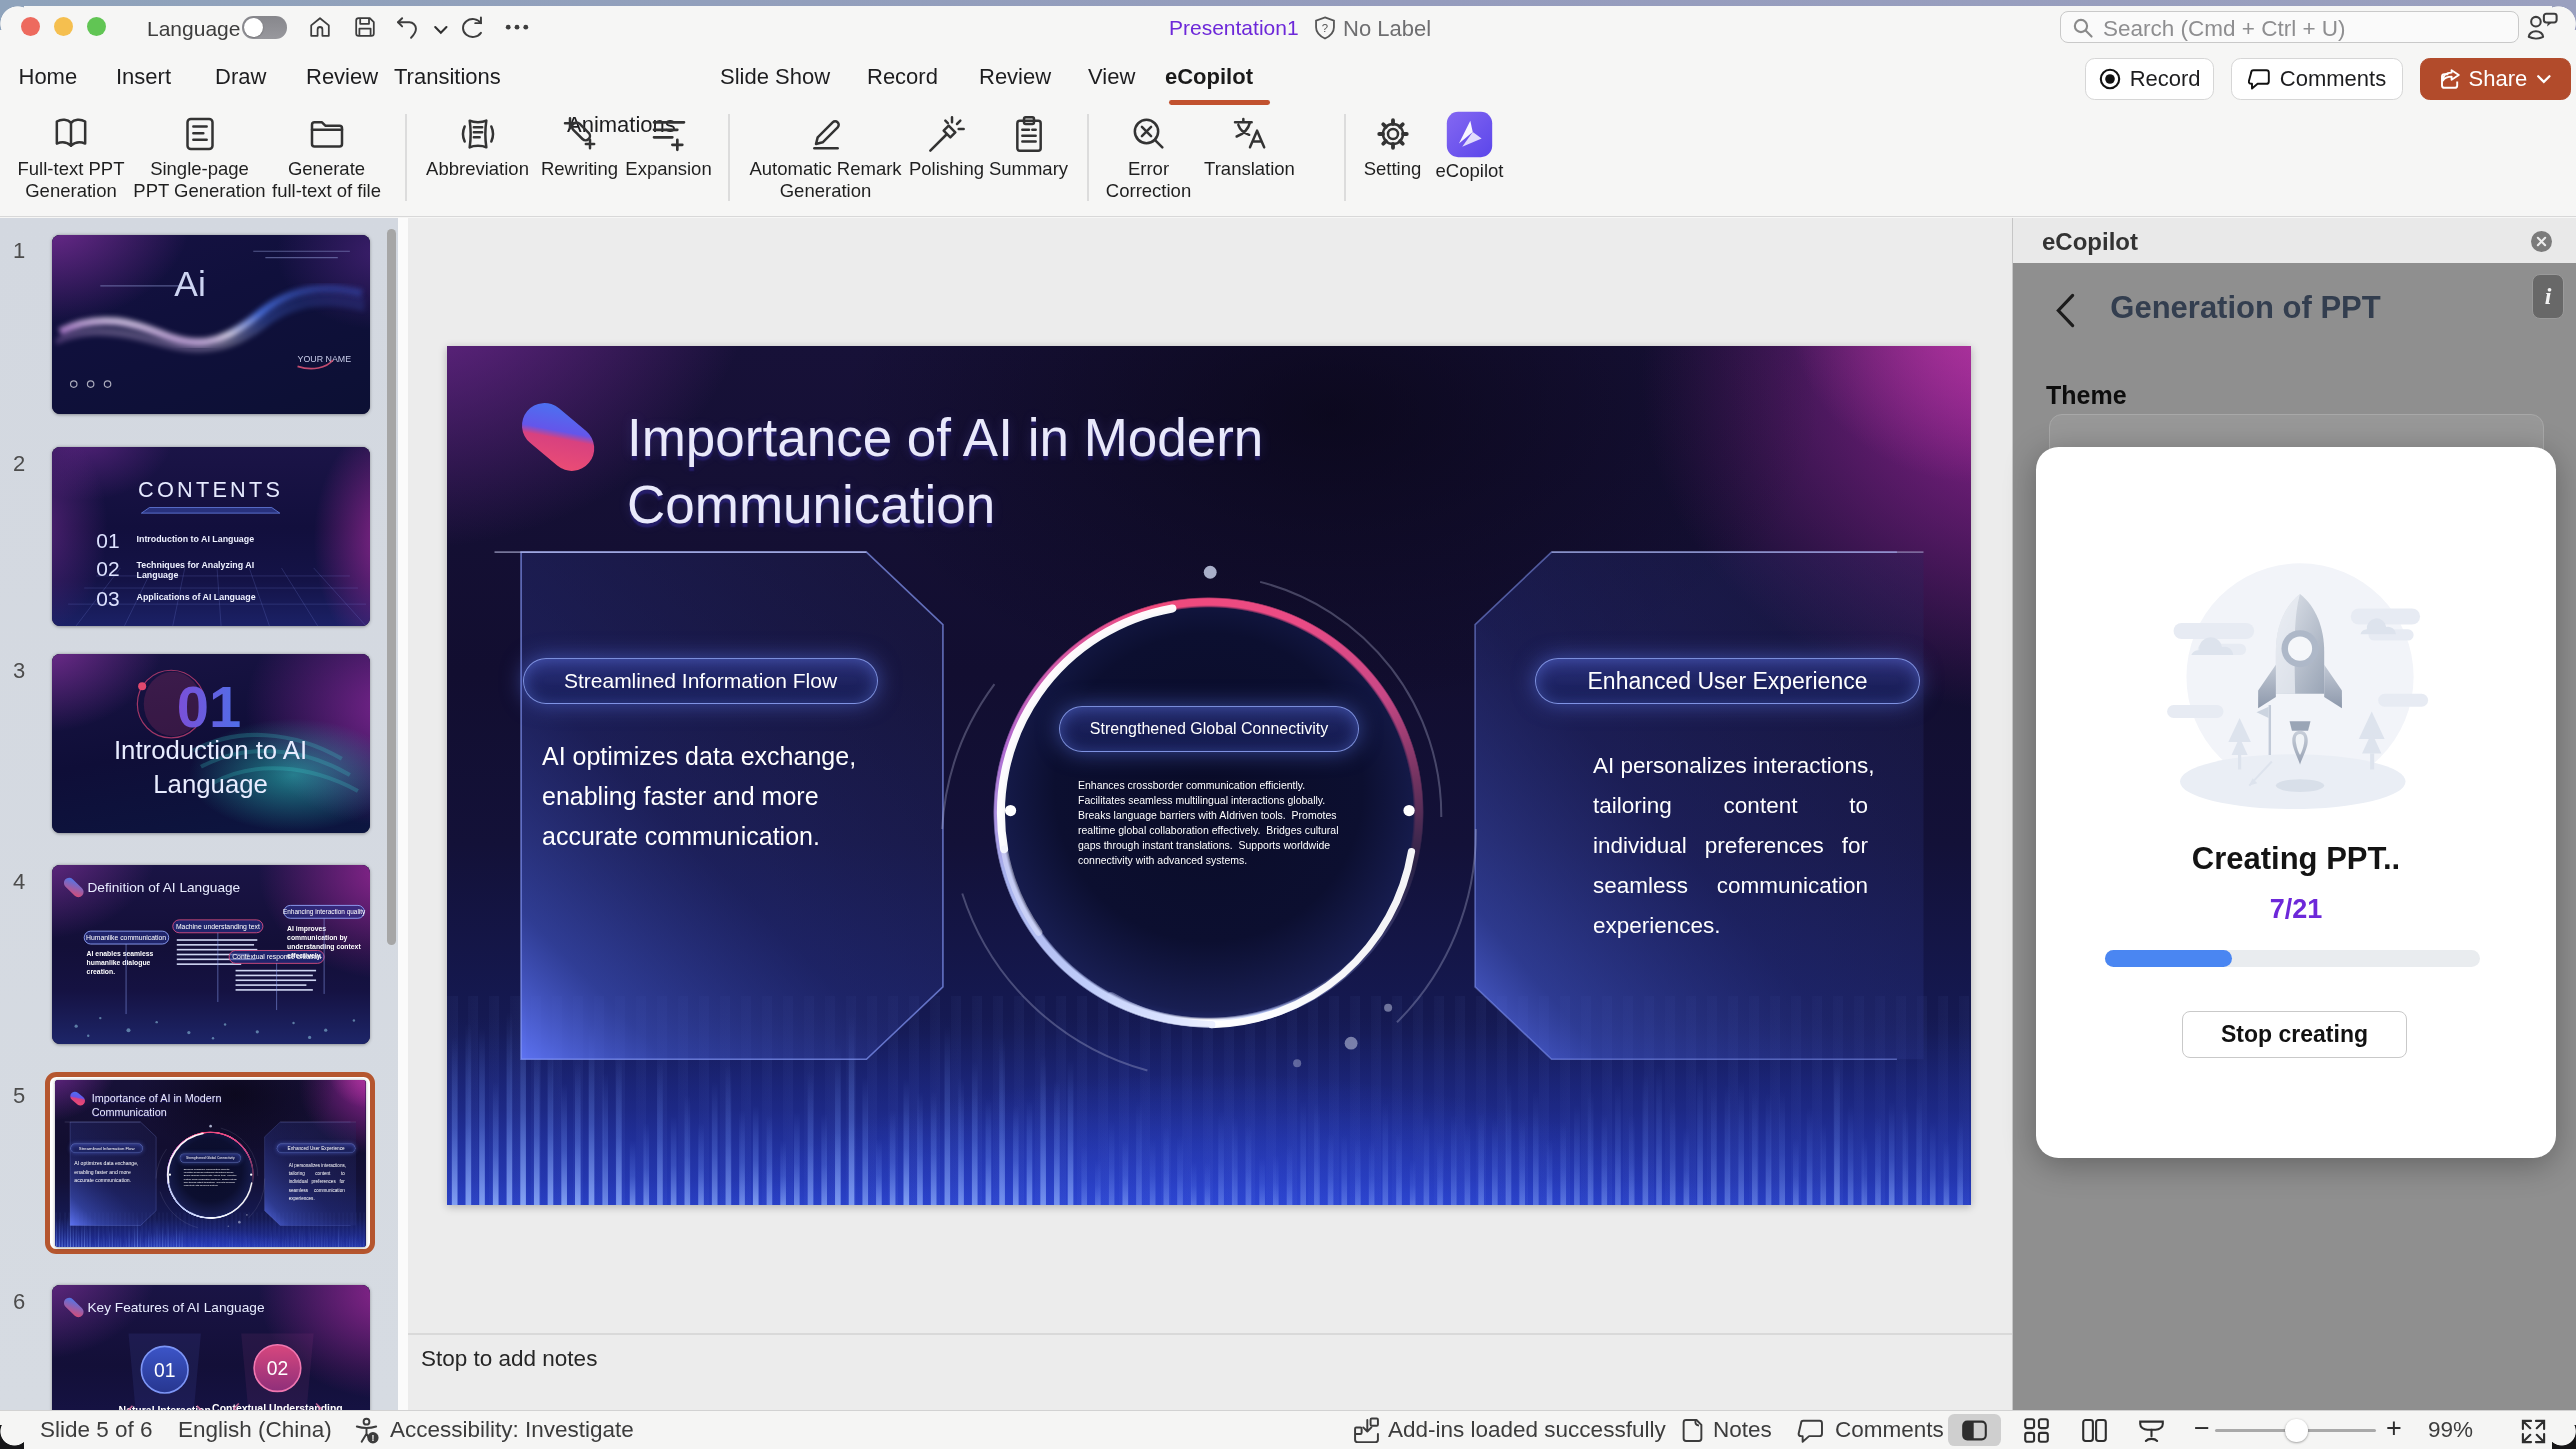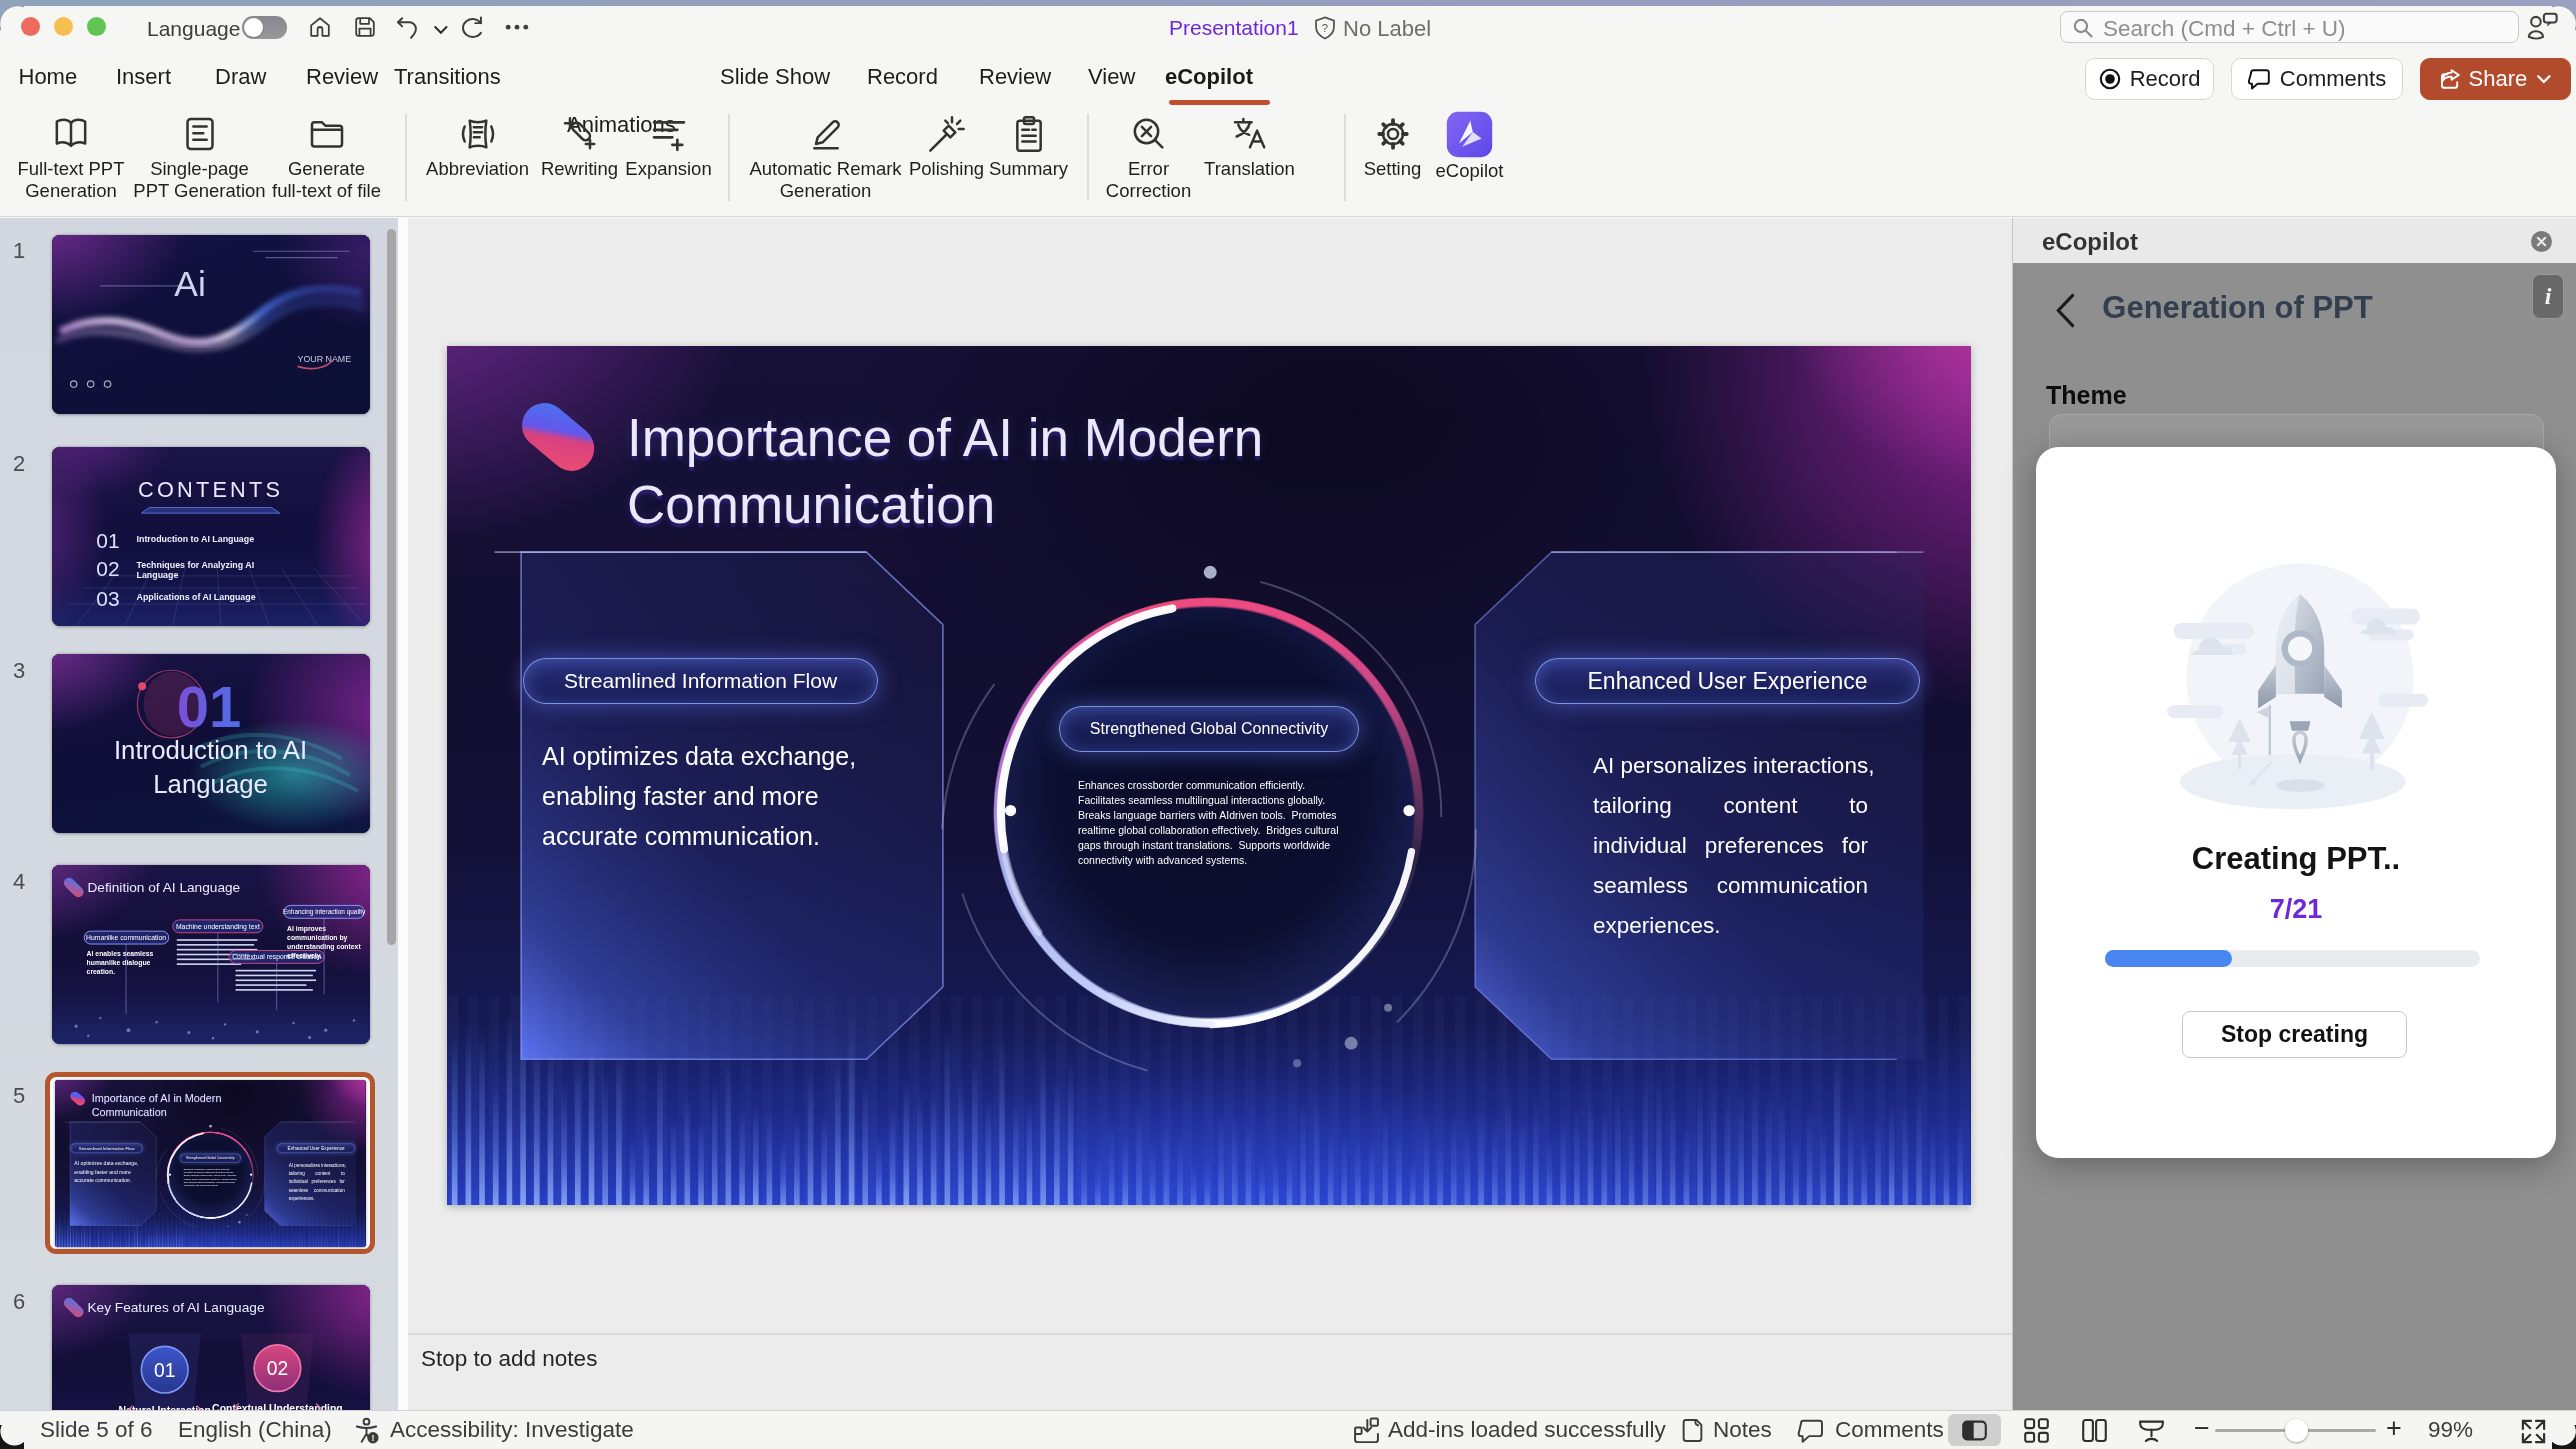--- a/index.html
+++ b/index.html
@@ -839,21 +839,21 @@
  <div class="abs" style="left:29px;top:9.7px;font-size:24px;font-weight:bold;color:#333;">eCopilot</div>
  <div class="abs" style="left:518px;top:13px;width:21px;height:21px;border-radius:50%;background:#7b7b7b;">
   <svg width="21" height="21" viewBox="0 0 26 26" stroke="#ececec" stroke-width="2.6" stroke-linecap="round">
           <path d="M8.5 8.5 L17.5 17.5 M17.5 8.5 L8.5 17.5"></path>
         </svg></div>
 </div>
 <div id="panelbody" style="position:absolute;left:2013px;top:263px;width:563px;height:1147px;background:#8f8f8f;">
  <svg class="abs" style="left:39px;top:29px" width="27" height="37" viewBox="0 0 34 46" fill="none" stroke="#1c1c1c" stroke-width="4" stroke-linecap="round">
         <path d="M26 4 L8 23 L26 42"></path>
       </svg>
- <div class="abs" style="left:0px;top:27px;width:449px;text-align:center;font-size:31px;font-weight:bold;color:#333e4f;">Generation of PPT</div>
+ <div class="abs" style="left:8px;top:27px;width:449px;text-align:center;font-size:31px;font-weight:bold;color:#333e4f;">Generation of PPT</div>
  <div class="abs" style="left:519px;top:11.3px;width:32px;height:45px;border-radius:8px;background:#686868;border:1.6px solid #9a9a9a;color:#f3f3f3;text-align:center;font-size:24px;line-height:42px;font-family:'Liberation Serif',serif;font-style:italic;font-weight:bold;">i</div>
  <div class="abs" style="left:33px;top:118px;font-size:25px;font-weight:bold;color:#0d0d0d;">Theme</div>
  <div class="abs" style="left:36px;top:151px;width:495px;height:97px;border:1.6px solid #a8a8a8;border-radius:13px;background:#989898;"></div>
 </div>
 <div id="modal" style="position:absolute;left:2036px;top:447px;width:520px;height:711px;background:#fff;border-radius:22.5px;box-shadow:0 6.4px 32px rgba(0,0,0,.3);">
  <svg class="abs" style="left:115px;top:101px" width="290" height="298" viewBox="0 0 360 360">
   <defs>
    <linearGradient id="rkt" x1="0" y1="0" x2="1" y2="1">
             <stop offset="0" stop-color="#e3e7ee"></stop>
             <stop offset="1" stop-color="#9aa5b6"></stop>

